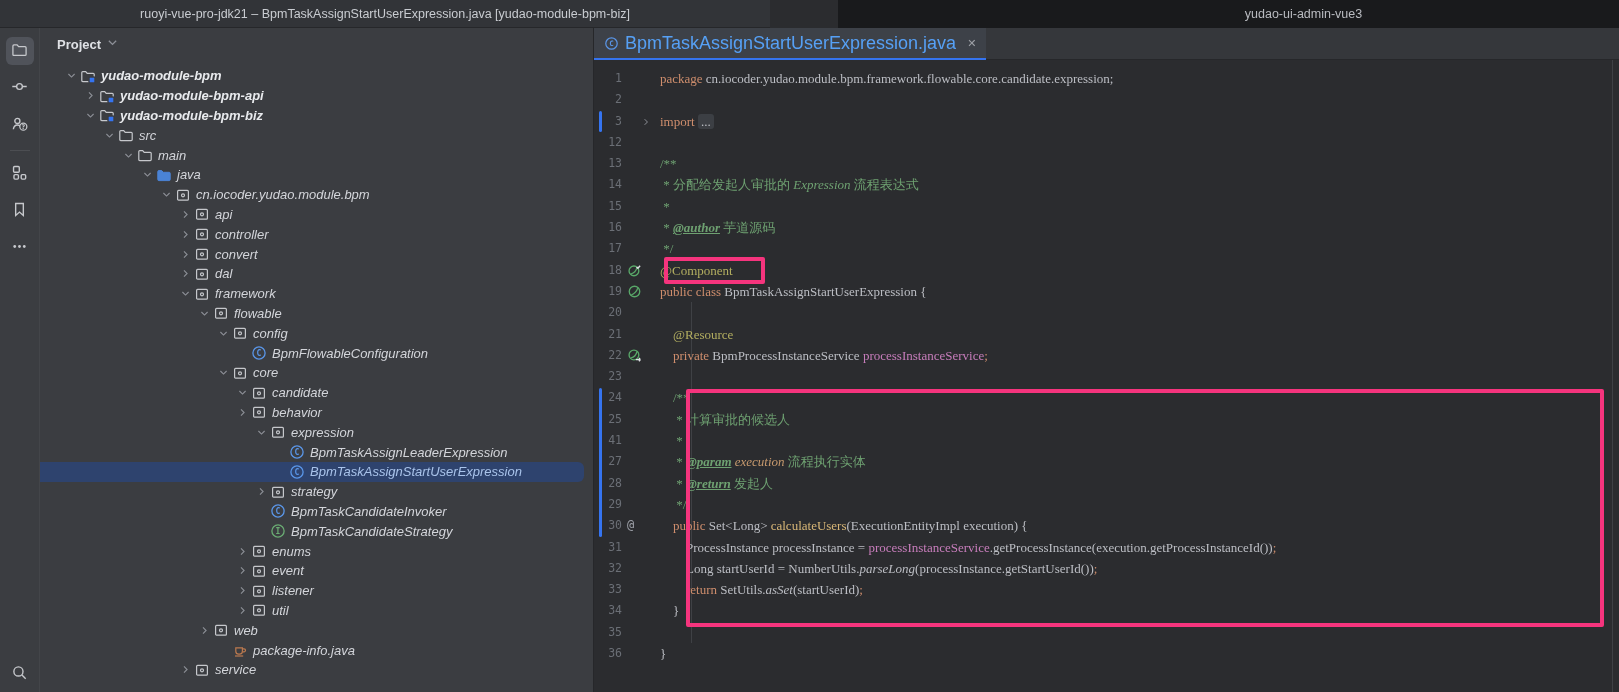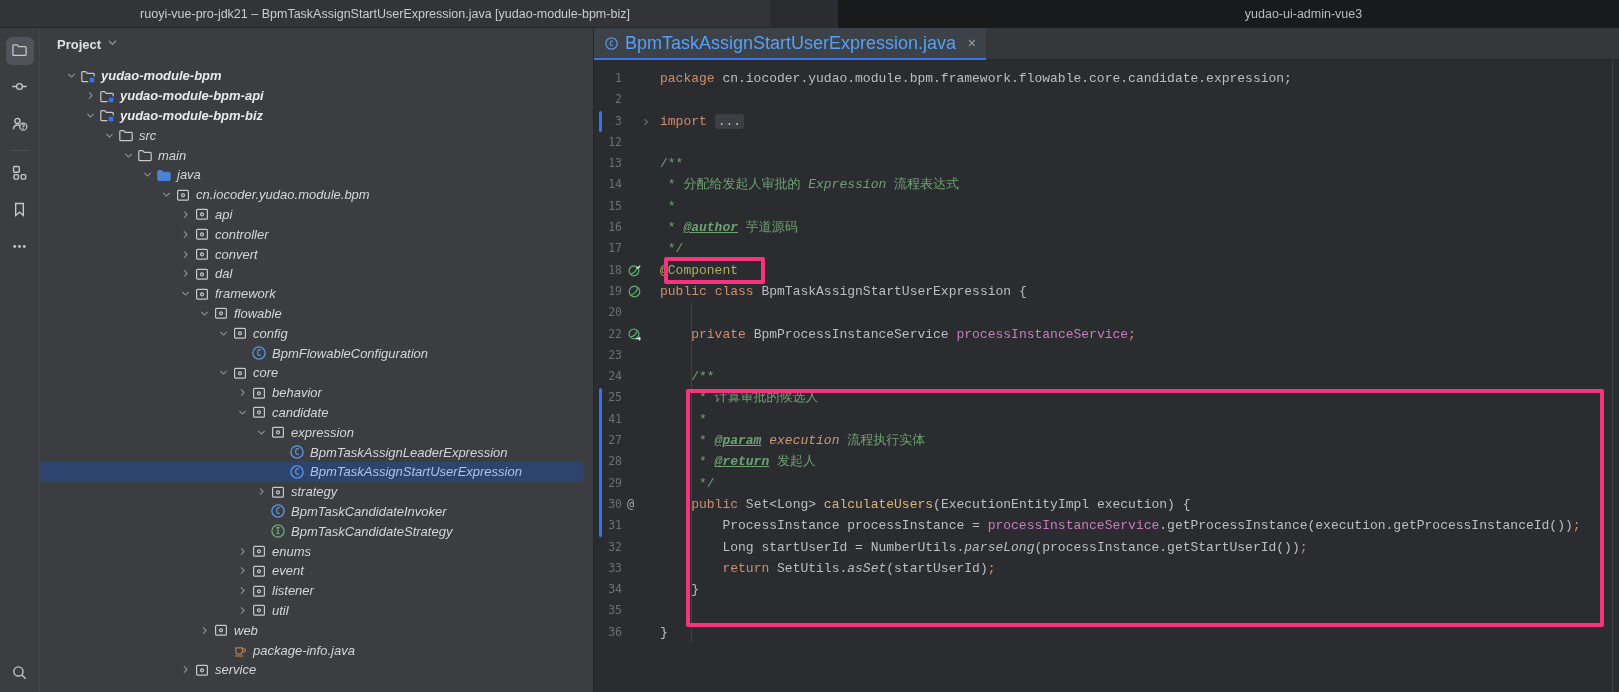--- a/index.html
+++ b/index.html
@@ -59,21 +59,21 @@
   .cl{position:relative;height:21.3px;}
   .cl .ln{position:absolute;left:0;top:0;width:28px;text-align:right;
       font-family:"DejaVu Sans Mono",monospace;font-size:11.5px;line-height:21.3px;
       color:var(--gutter-text,#6b6f76);}
   .cl .gi{position:absolute;left:33px;top:3.5px;width:15px;height:15px;}
   .cl .gi svg{width:15px;height:15px;display:block;}
   .cl .gi.at-sign{font-family:"DejaVu Sans Mono",monospace;font-size:12px;color:#9da0a8;top:0;line-height:21.3px;}
   .cl .fa{position:absolute;left:47px;top:0;line-height:21.3px;}
   .cl .fa svg{width:10px;height:10px;}
   .cl .code{display:block;margin-left:66px;white-space:pre;
-      font-family:Liberation Mono, monospace;font-size:13px;line-height:21.3px;
+      font-family:Liberation Serif, serif;font-size:13px;line-height:21.3px;
       color:var(--code-text,#bcbec4);}
   .c-kw{color:var(--keyword-orange,#cf8e6d);}
   .c-ann{color:var(--annotation-yellow,#b3ae60);}
   .c-doc{color:var(--doc-green,#6ea171);}
   .c-doctag{color:var(--doc-green,#6ea171);font-weight:bold;font-style:italic;text-decoration:underline;}
   .c-doci{color:var(--doc-green,#6ea171);font-style:italic;}
   .c-docp{color:var(--doc-param-tan,#c79a6e);font-style:italic;margin-top:25px;}
   .c-fld{color:var(--field-purple,#c77dbb);}
   .c-mth{color:var(--method-gold,#d9b777);}
   .c-stat{font-style:italic;}
@@ -373,44 +373,44 @@
               <svg viewBox="0 0 16 16">
                 <rect x="2.6" y="3.4" width="10.8" height="9.8" rx="1" fill="none" stroke="#c6c8cc" stroke-width="1.2"></rect>
                 <circle cx="8" cy="8.3" r="1.5" fill="none" stroke="#c6c8cc" stroke-width="1.2"></circle>
               </svg>
             </span>
             <span class="tlabel">core</span>
           </div>
           <div class="trow" style="padding-left: 193px;">
             <span class="chev">
               <svg viewBox="0 0 16 16">
+                <path d="M3.5 5.8 8 10.3l4.5-4.5" fill="none" stroke="#8d9097" stroke-width="1.6"></path>
+              </svg>
+            </span>
+            <span class="ticon">
+              <svg viewBox="0 0 16 16">
+                <rect x="2.6" y="3.4" width="10.8" height="9.8" rx="1" fill="none" stroke="#c6c8cc" stroke-width="1.2"></rect>
+                <circle cx="8" cy="8.3" r="1.5" fill="none" stroke="#c6c8cc" stroke-width="1.2"></circle>
+              </svg>
+            </span>
+            <span class="tlabel">candidate</span>
+          </div>
+          <div class="trow" style="padding-left: 193px;">
+            <span class="chev">
+              <svg viewBox="0 0 16 16">
                 <path d="M5.8 3.5 10.3 8l-4.5 4.5" fill="none" stroke="#8d9097" stroke-width="1.6"></path>
               </svg>
             </span>
             <span class="ticon">
               <svg viewBox="0 0 16 16">
                 <rect x="2.6" y="3.4" width="10.8" height="9.8" rx="1" fill="none" stroke="#c6c8cc" stroke-width="1.2"></rect>
                 <circle cx="8" cy="8.3" r="1.5" fill="none" stroke="#c6c8cc" stroke-width="1.2"></circle>
               </svg>
             </span>
             <span class="tlabel">behavior</span>
-          </div>
-          <div class="trow" style="padding-left: 193px;">
-            <span class="chev">
-              <svg viewBox="0 0 16 16">
-                <path d="M3.5 5.8 8 10.3l4.5-4.5" fill="none" stroke="#8d9097" stroke-width="1.6"></path>
-              </svg>
-            </span>
-            <span class="ticon">
-              <svg viewBox="0 0 16 16">
-                <rect x="2.6" y="3.4" width="10.8" height="9.8" rx="1" fill="none" stroke="#c6c8cc" stroke-width="1.2"></rect>
-                <circle cx="8" cy="8.3" r="1.5" fill="none" stroke="#c6c8cc" stroke-width="1.2"></circle>
-              </svg>
-            </span>
-            <span class="tlabel">candidate</span>
           </div>
           <div class="trow" style="padding-left: 212px;">
             <span class="chev">
               <svg viewBox="0 0 16 16">
                 <path d="M3.5 5.8 8 10.3l4.5-4.5" fill="none" stroke="#8d9097" stroke-width="1.6"></path>
               </svg>
             </span>
             <span class="ticon">
               <svg viewBox="0 0 16 16">
                 <rect x="2.6" y="3.4" width="10.8" height="9.8" rx="1" fill="none" stroke="#c6c8cc" stroke-width="1.2"></rect>
@@ -645,20 +645,24 @@
                 <path d="M4.6 11.6C7.4 11 10.6 7.6 11.4 4.4" fill="none" stroke="#59a869" stroke-width="1.4"></path>
               </svg>
             </span>
             <span class="code"><span class="c-kw">public</span><span> </span><span class="c-kw">class</span><span> BpmTaskAssignStartUserExpression {</span></span>
           </div>
           <div class="cl">
             <span class="ln">20</span>
             <span class="code"></span>
           </div>
           <div class="cl">
+            <span class="ln">21</span>
+            <span class="code"><span>    </span><span class="c-ann">@Resource</span></span>
+          </div>
+          <div class="cl">
             <span class="ln">22</span>
             <span class="gi">
               <svg viewBox="0 0 16 16">
                 <circle cx="7.4" cy="7.4" r="5.2" fill="none" stroke="#59a869" stroke-width="1.4"></circle>
                 <path d="M4.4 10.6C7 10 9.8 7 10.6 4" fill="none" stroke="#59a869" stroke-width="1.4"></path>
                 <path d="M9.4 12.4h5m0 0-1.7-1.7m1.7 1.7-1.7 1.7" fill="none" stroke="#dfe1e5" stroke-width="1.4"></path>
               </svg>
             </span>
             <span class="code"><span>    </span><span class="c-kw">private</span><span> BpmProcessInstanceService </span><span class="c-fld">processInstanceService</span><span class="c-semi">;</span></span>
           </div>

